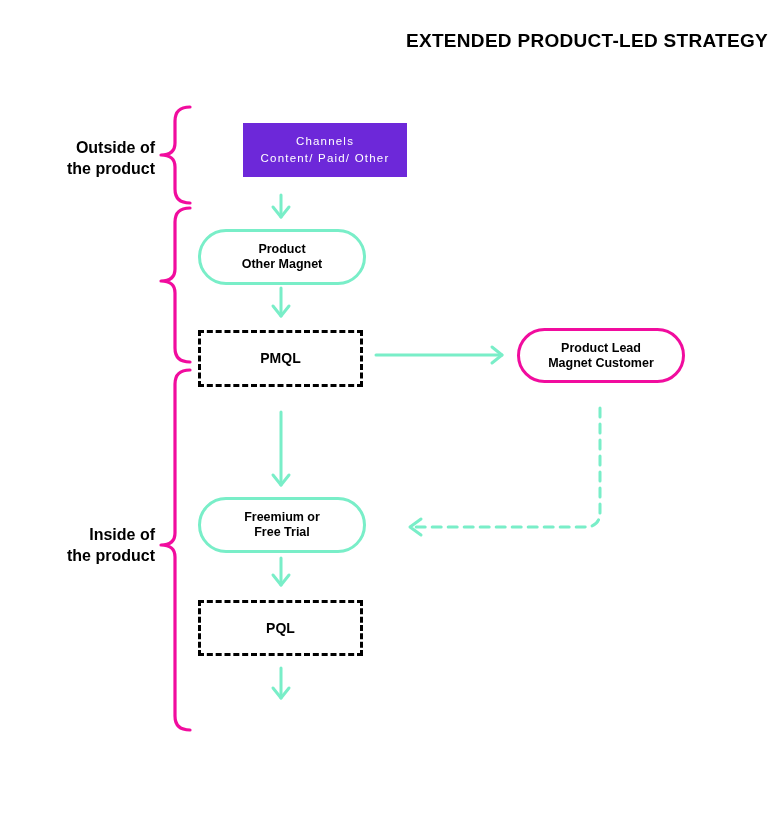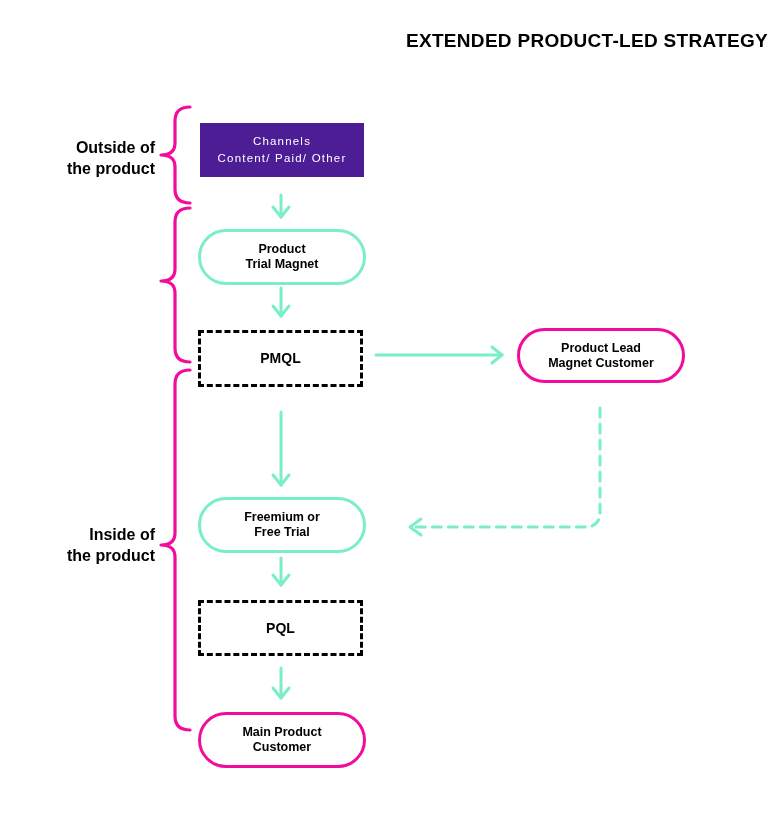--- a/index.html
+++ b/index.html
@@ -39,23 +39,23 @@
     border:3px solid var(--teal);
     border-radius:28px;
     font-weight:bold;font-size:12.5px;line-height:15px;color:#000;
   }
   .pill.pink{border-color:var(--pink);}
   .dashed-rect{
     border:3px dashed #000;
     font-weight:bold;font-size:14px;line-height:15px;color:#000;
   }
   .black-box{
-    background:#4c1d95;color:#fff;
+    background:#6d28d9;color:#fff;
     font-size:11.5px;line-height:17px;
-    letter-spacing:1.2px;font-weight:400;
+    letter-spacing:1.2px;font-weight:400;margin-left:43px;
   }
   #node-channels{left:200px;top:123px;width:164px;height:54px;}
   #node-plm{left:198px;top:229px;width:168px;height:56px;}
   #node-pmql{left:198px;top:330px;width:165px;height:57px;}
   #node-plmc{left:517px;top:328px;width:168px;height:55px;}
   #node-freemium{left:198px;top:497px;width:168px;height:56px;}
   #node-pql{left:198px;top:600px;width:165px;height:56px;}
   #node-main{left:198px;top:712px;width:168px;height:56px;}
   svg.connectors{position:absolute;left:0;top:0;}
   .teal-stroke{stroke:var(--teal);stroke-width:3;fill:none;stroke-linecap:round;stroke-linejoin:round;}
@@ -115,39 +115,35 @@
     </g>
   </svg>
 
   <div class="node black-box" id="node-channels">
     <div>Channels</div>
     <div>Content/ Paid/ Other</div>
   </div>
 
   <div class="node pill" id="node-plm">
     <div>Product</div>
-    <div>Trial Magnet</div>
+    <div>Other Magnet</div>
   </div>
 
   <div class="node dashed-rect" id="node-pmql">
     <div>PMQL</div>
   </div>
 
   <div class="node pill pink" id="node-plmc">
     <div>Product Lead</div>
     <div>Magnet Customer</div>
   </div>
 
   <div class="node pill" id="node-freemium">
     <div>Freemium or</div>
     <div>Free Trial</div>
   </div>
 
   <div class="node dashed-rect" id="node-pql">
     <div>PQL</div>
   </div>
 
-  <div class="node pill pink" id="node-main">
-    <div>Main Product</div>
-    <div>Customer</div>
-  </div>
 
 </div>
 
 </body></html>

